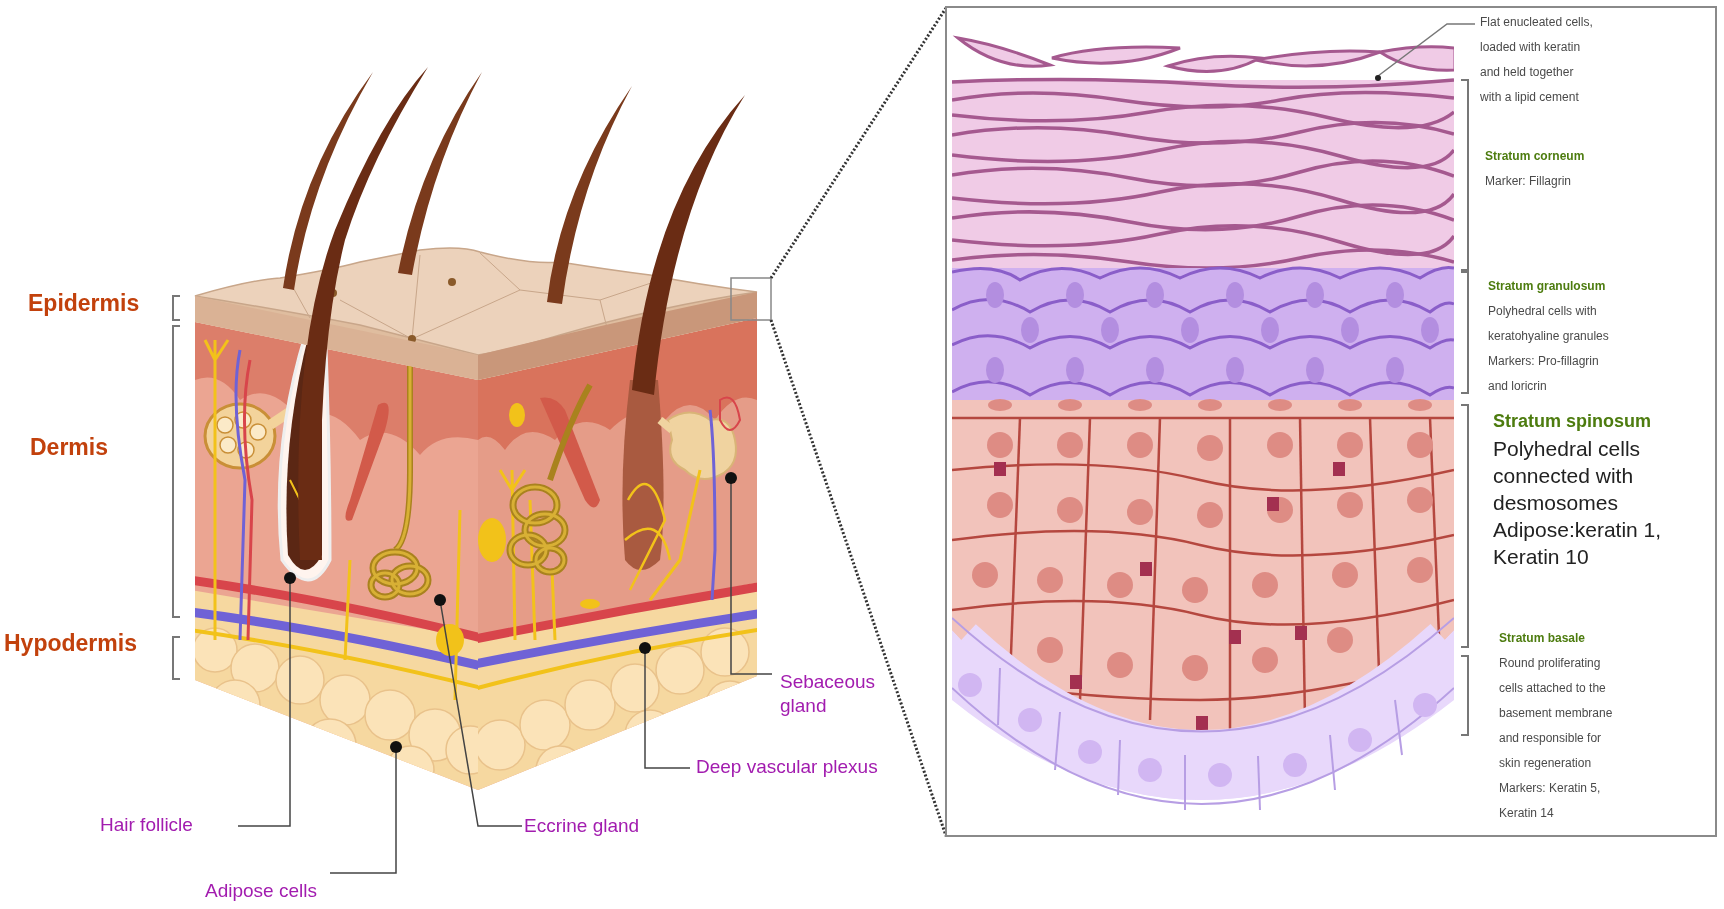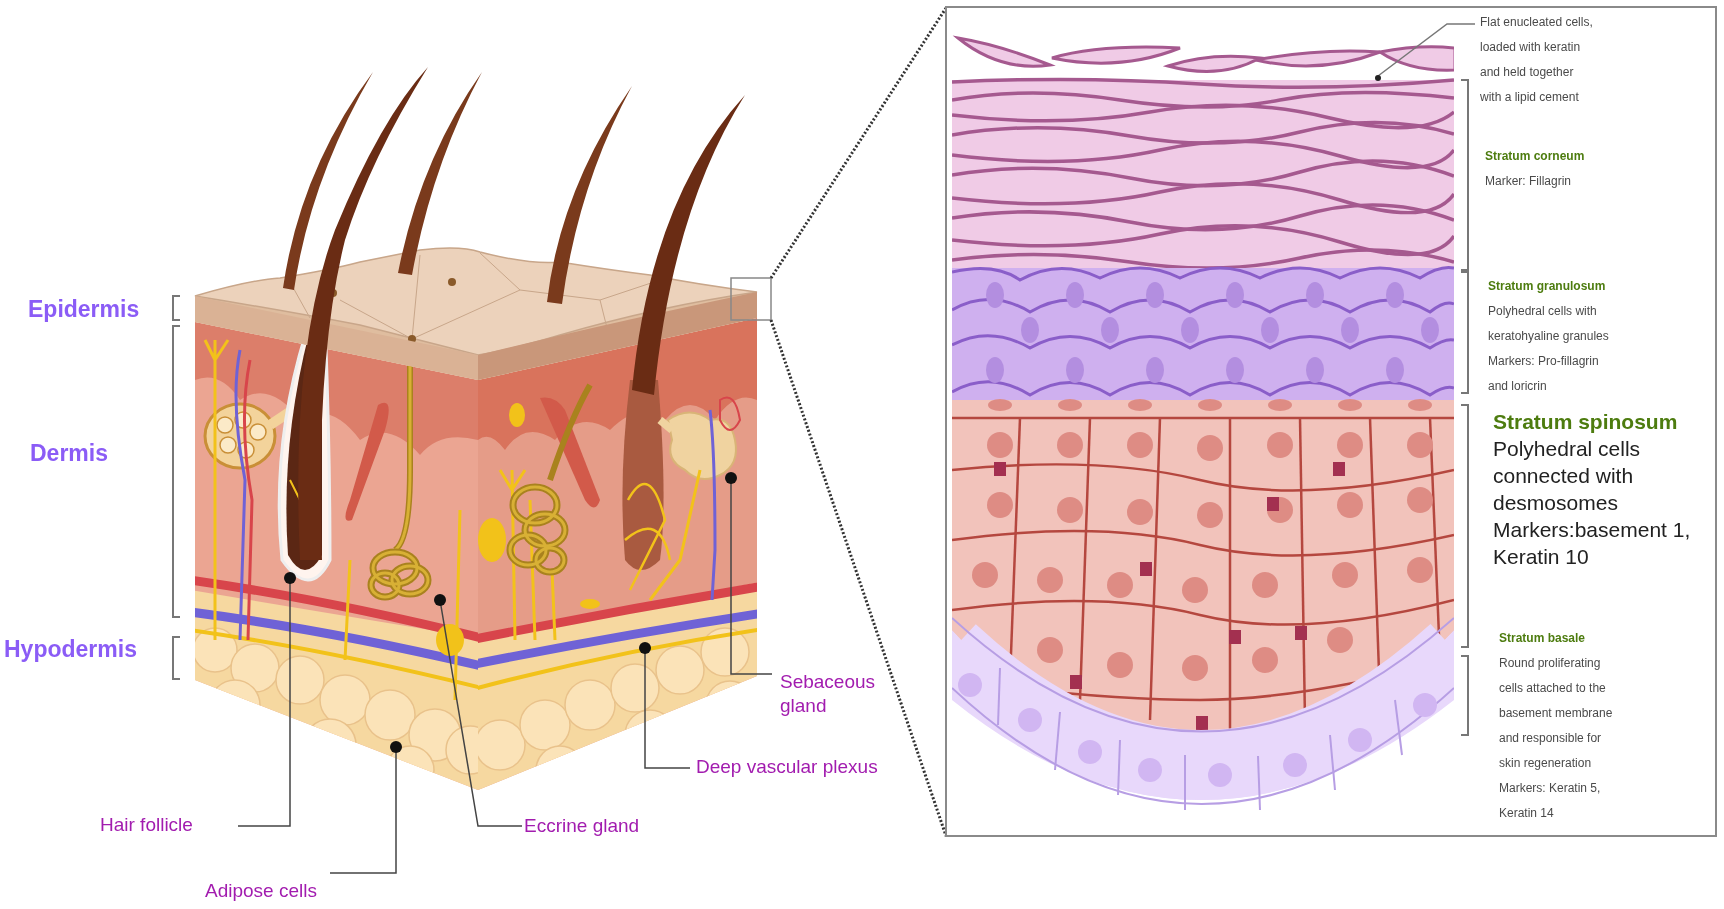--- a/index.html
+++ b/index.html
@@ -1,18 +1,18 @@
 <!DOCTYPE html>
 <html><head>
 <meta charset="utf-8">
 <style>
   html,body{margin:0;padding:0;background:#ffffff;}
   body{width:1724px;height:909px;position:relative;overflow:hidden;font-family:"Liberation Sans","DejaVu Sans",sans-serif;color:#3a3a3a;}
   .abs{position:absolute;}
-  .layer-label{font-weight:bold;font-size:23px;color:#8b5cf6;margin-top:6px;}
+  .layer-label{font-weight:bold;font-size:23px;color:#c2410c;}
   .callout{font-size:19px;color:#a21caf;white-space:nowrap;}
   .desc{position:absolute;font-size:12px;line-height:25px;color:#4a4a4a;}
   .desc .title{font-weight:bold;color:#4d7c0f;display:block;}
   .desc.big{font-size:21px;line-height:27px;color:#222;}
   svg{position:absolute;left:0;top:0;}
 </style>
 </head>
 <body>
 
 <svg width="1724" height="909" viewBox="0 0 1724 909">
@@ -385,25 +385,25 @@
 
 <div class="desc" style="left:1488px;top:268px;margin-top:6px;">
   <span class="title">Stratum granulosum</span>
   <div>Polyhedral cells with</div>
   <div>keratohyaline granules</div>
   <div>Markers: Pro-fillagrin</div>
   <div>and loricrin</div>
 </div>
 
 <div class="desc big" style="left:1493px;top:408px;">
-  <span class="title" style="font-size:21px;">Stratum spinosum</span>
+  <span class="title" style="font-size:18px;">Stratum spinosum</span>
   <div>Polyhedral cells</div>
   <div>connected with</div>
   <div>desmosomes</div>
-  <div>Markers:basement 1,</div>
+  <div>Adipose:keratin 1,</div>
   <div>Keratin 10</div>
 </div>
 
 <div class="desc" style="left:1499px;top:620px;margin-top:6px;">
   <span class="title">Stratum basale</span>
   <div>Round proliferating</div>
   <div>cells attached to the</div>
   <div>basement membrane</div>
   <div>and responsible for</div>
   <div>skin regeneration</div>

